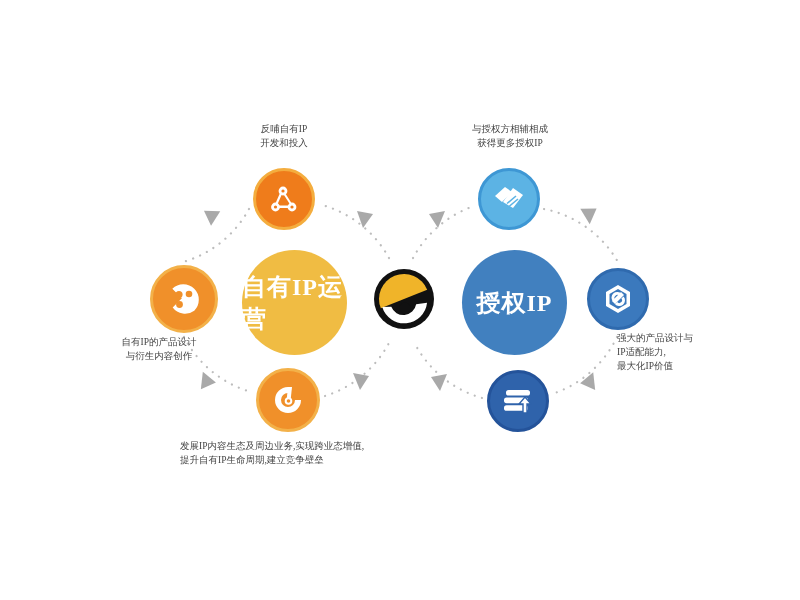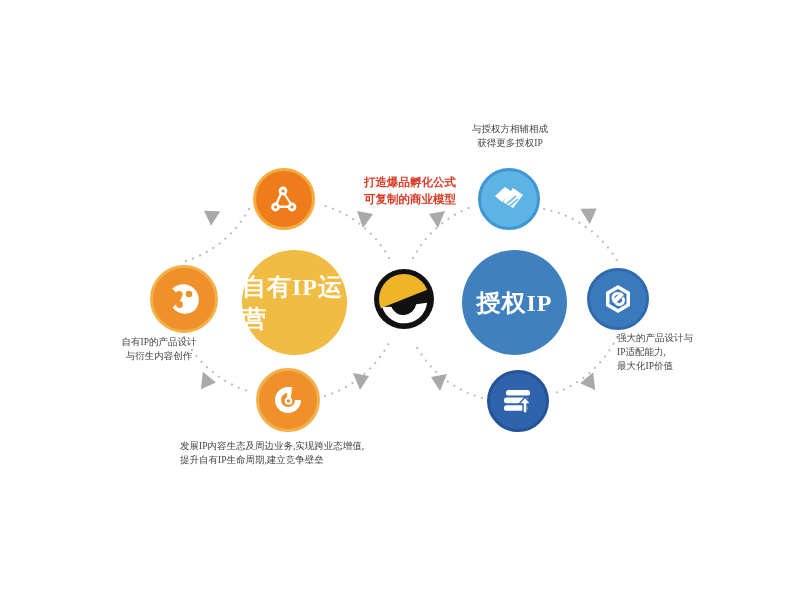--- a/index.html
+++ b/index.html
@@ -248,23 +248,23 @@
 
   <div class="node ring ring-blue-dark n-bot-right">
     <svg width="34" height="32" viewBox="0 0 34 32">
       <rect x="5" y="5" width="24" height="5.6" rx="2.6" fill="#ffffff"></rect>
       <rect x="3" y="12.6" width="24" height="5.6" rx="2.6" fill="#ffffff"></rect>
       <rect x="3" y="20.2" width="24" height="5.6" rx="2.6" fill="#ffffff"></rect>
       <path d="M22 28 L22 19 L18 19 L24 12 L30 19 L26 19 L26 28 Z" fill="#ffffff" stroke="#2f63ab" stroke-width="1.4"></path>
     </svg>
   </div>
 
-  <div class="headline">打造爆品孵化公式
-可复制的商业模型</div>
-
+
+  <div class="label lbl-top-left">反哺自有IP
+开发和投入</div>
 
   <div class="label lbl-left-side">自有IP的产品设计
 与衍生内容创作</div>
 
   <div class="label lbl-bot-left">发展IP内容生态及周边业务,实现跨业态增值,
 提升自有IP生命周期,建立竞争壁垒</div>
 
   <div class="label lbl-top-right">与授权方相辅相成
 获得更多授权IP</div>
 

